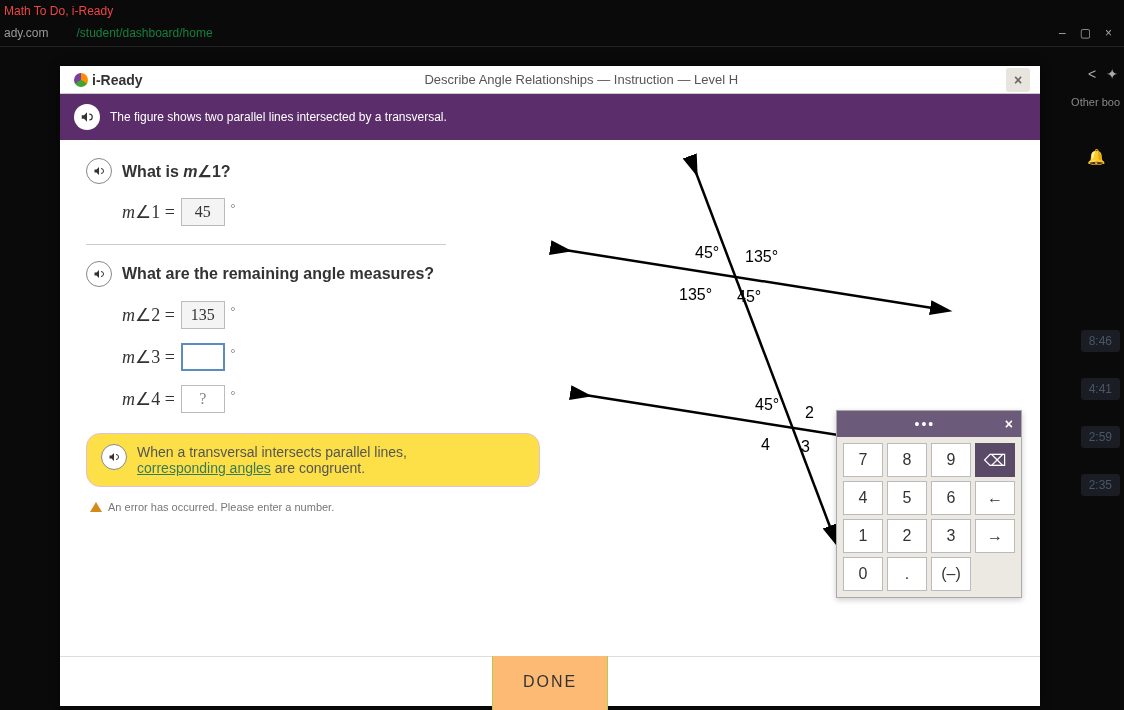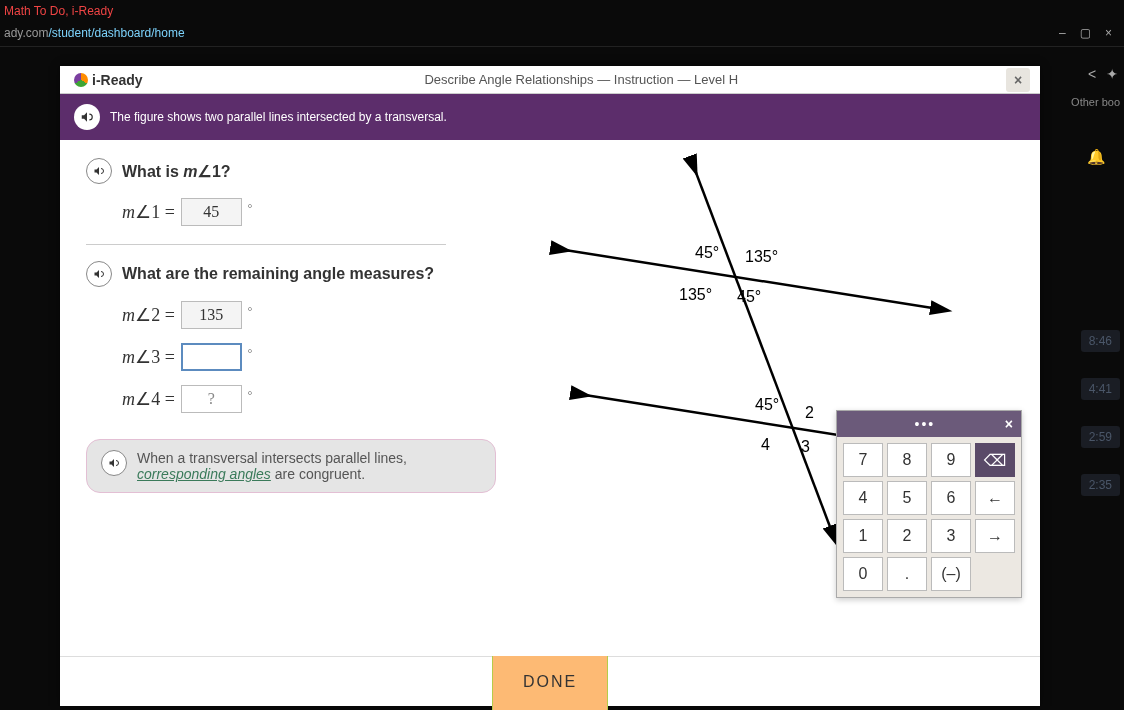--- a/index.html
+++ b/index.html
@@ -19,21 +19,21 @@
   }
   .addr-bar {
     padding: 6px 4px;
     font-size: 12px;
     color: #999;
     border-bottom: 1px solid #222;
     display:flex;
     justify-content: space-between;
     align-items: center;
   }
-  .addr-bar .path { color:#7dd3fc; }
+  .addr-bar .path { color:#15803d;margin-left:28px; }
   .win-ctrls { display:flex; gap:14px; font-size:12px; color:#aaa; padding-right:8px;}
   .app-wrap {
     position: absolute;
     left: 60px;
     top: 66px;
     width: 980px;
     height: 640px;
     background: #fff;
     color: #333;
     display:flex;
@@ -118,21 +118,21 @@
   .q-row { display:flex; align-items:center; gap:10px; }
   .q-text { font-weight:bold; font-size:16px; }
   .ans-row {
     display:flex; align-items:center; gap:6px;
     padding-left: 36px;
     font-family: "Times New Roman", serif;
     font-size:18px;
   }
   .ans-row .deg { font-size:11px; vertical-align: top; position:relative; top:-4px; color:#555;}
   .ans-box {
-    width:61px; height:28px;
+    width:44px; height:28px;
     border:1px solid #bbb;
     background:#f4f4f4;
     display:inline-flex;
     align-items:center;
     justify-content:center;
     font-family: "Times New Roman", serif;
     font-size:16px;
   }
   .ans-box.active {
     background:#fff;
@@ -142,33 +142,33 @@
     background:#fff;
     border:1px solid #bbb;
     color:#888;
   }
   .divider {
     border-top:1px solid #ccc;
     margin: 4px 0 2px 0;
     width: 360px;
   }
   .hint-box {
-    margin-top:12px;
+    margin-top:6px;
     border:1px solid #e3bfd4;
     border-radius:14px;
-    background:#e5e5e5;
+    background:#fde047;
     padding:10px 14px;
     display:flex;
     gap:10px;
     align-items:flex-start;
     font-size:14px;
     color:#555;
-    width: 410px;
-  }
-  .hint-box .underl { text-decoration: underline; color:#4a6; color:#3a7a5a;font-style:italic; }
+    width: 454px;
+  }
+  .hint-box .underl { text-decoration: underline; color:#4a6; color:#3a7a5a; }
   .err-row {
     display:flex; align-items:center; gap:6px;
     font-size:11px; color:#777;
     padding-left:4px;
   }
   .err-row .warn {
     width:0;height:0;
     border-left:6px solid transparent;
     border-right:6px solid transparent;
     border-bottom:10px solid #d48a1a;
@@ -373,20 +373,24 @@
               <path d="M3 9v6h4l5 5V4L7 9H3z"></path>
               <path d="M16 7a5 5 0 010 10" stroke="#333" fill="none" stroke-width="2"></path>
             </svg>
         </span>
         <span>
           <span>When a transversal intersects parallel lines,</span><br>
           <span class="underl">corresponding angles</span><span> are congruent.</span>
         </span>
       </div>
 
+      <div class="err-row">
+        <span class="warn"></span>
+        <span>An error has occurred. Please enter a number.</span>
+      </div>
     </div>
 
     <div class="figure-area">
       <svg width="520" height="430" viewBox="0 0 520 430">
         <defs>
           <marker id="arr" markerWidth="10" markerHeight="10" refX="6" refY="3" orient="auto">
             <path d="M0,0 L0,6 L9,3 z" fill="#000"></path>
           </marker>
         </defs>
 

